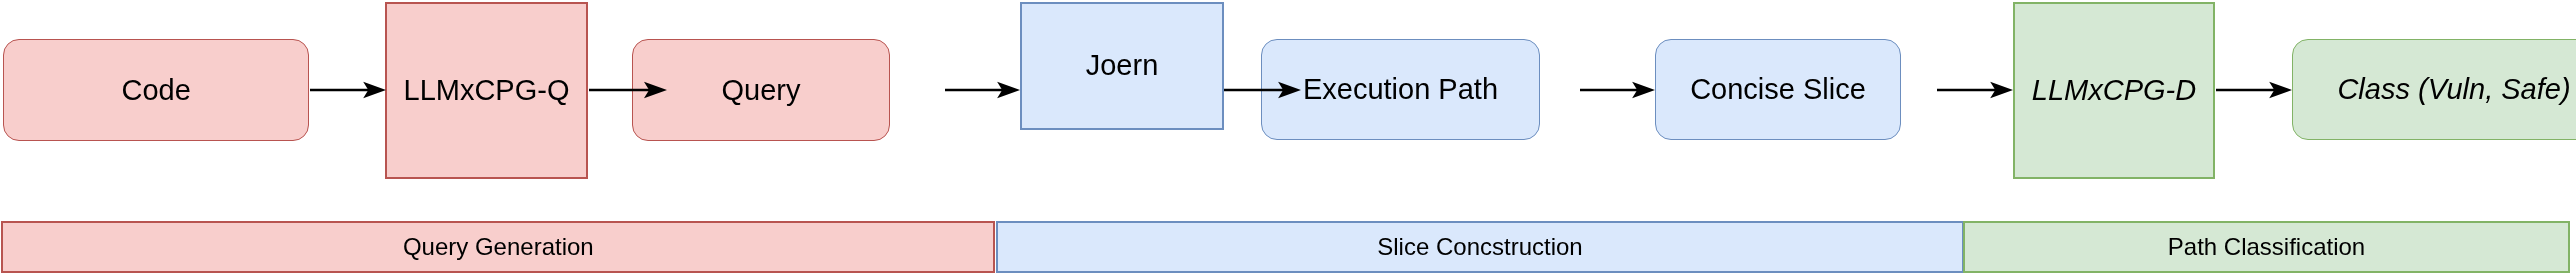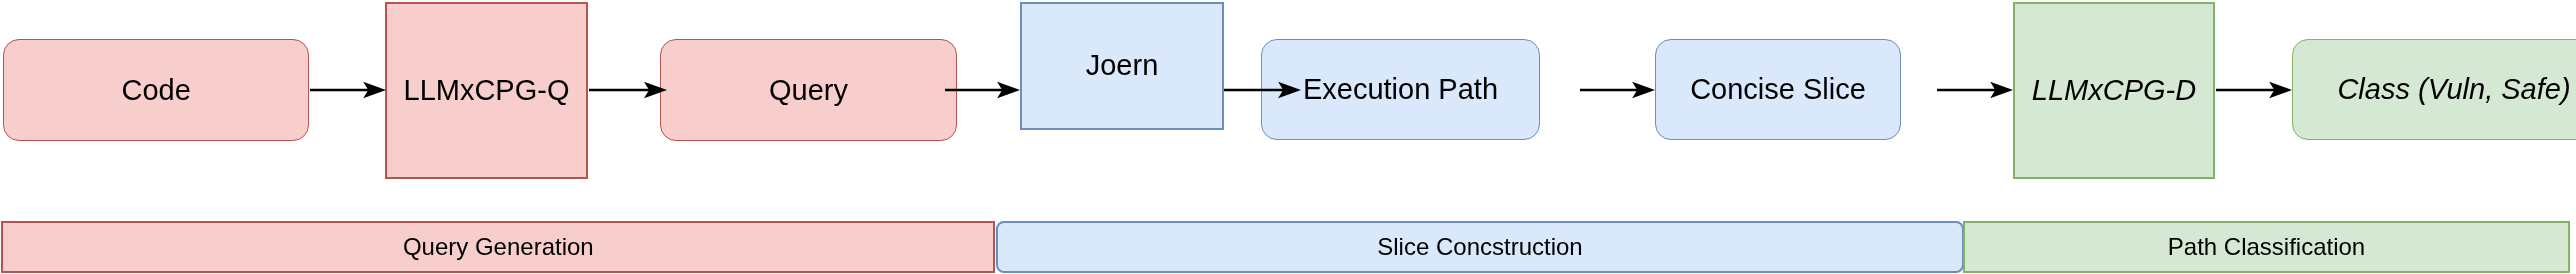--- a/index.html
+++ b/index.html
@@ -46,37 +46,37 @@
     border-width: 2.5px;
     border-style: solid;
     display: flex;
     align-items: center;
     justify-content: center;
     font-size: 24px;
     color: #000000;
     white-space: nowrap;
   }
   .band.red   { background: var(--red-fill,  #f8cecc); border-color: var(--red-stroke,  #b85450); }
-  .band.blue  { background: var(--blue-fill, #dae8fc); border-color: var(--blue-stroke, #6c8ebf); border-radius: 8px; }
+  .band.blue  { background: var(--blue-fill, #dae8fc); border-color: var(--blue-stroke, #6c8ebf); }
   .band.green { background: var(--green-fill,#d5e8d4); border-color: var(--green-stroke,#82b366); }
 </style>
 </head>
 <body>
 
 <div id="canvas">
 
   <div class="node rounded red" style="left:3.2px;top:39px;width:306px;height:102px">
     <span>Code</span>
   </div>
 
   <div class="node square red" style="left:385px;top:1.9px;width:203px;height:177px">
     <span>LLMxCPG-Q</span>
   </div>
 
-  <div class="node rounded red" style="left:660px;top:39px;width:297px;height:102px">
+  <div class="node rounded red" style="left:632px;top:39px;width:258px;height:102px">
     <span>Query</span>
   </div>
 
   <div class="node square blue" style="left:1020px;top:1.9px;width:204px;height:128px">
     <span>Joern</span>
   </div>
 
   <div class="node rounded blue" style="left:1261px;top:39px;width:279px;height:101px">
     <span>Execution Path</span>
   </div>

